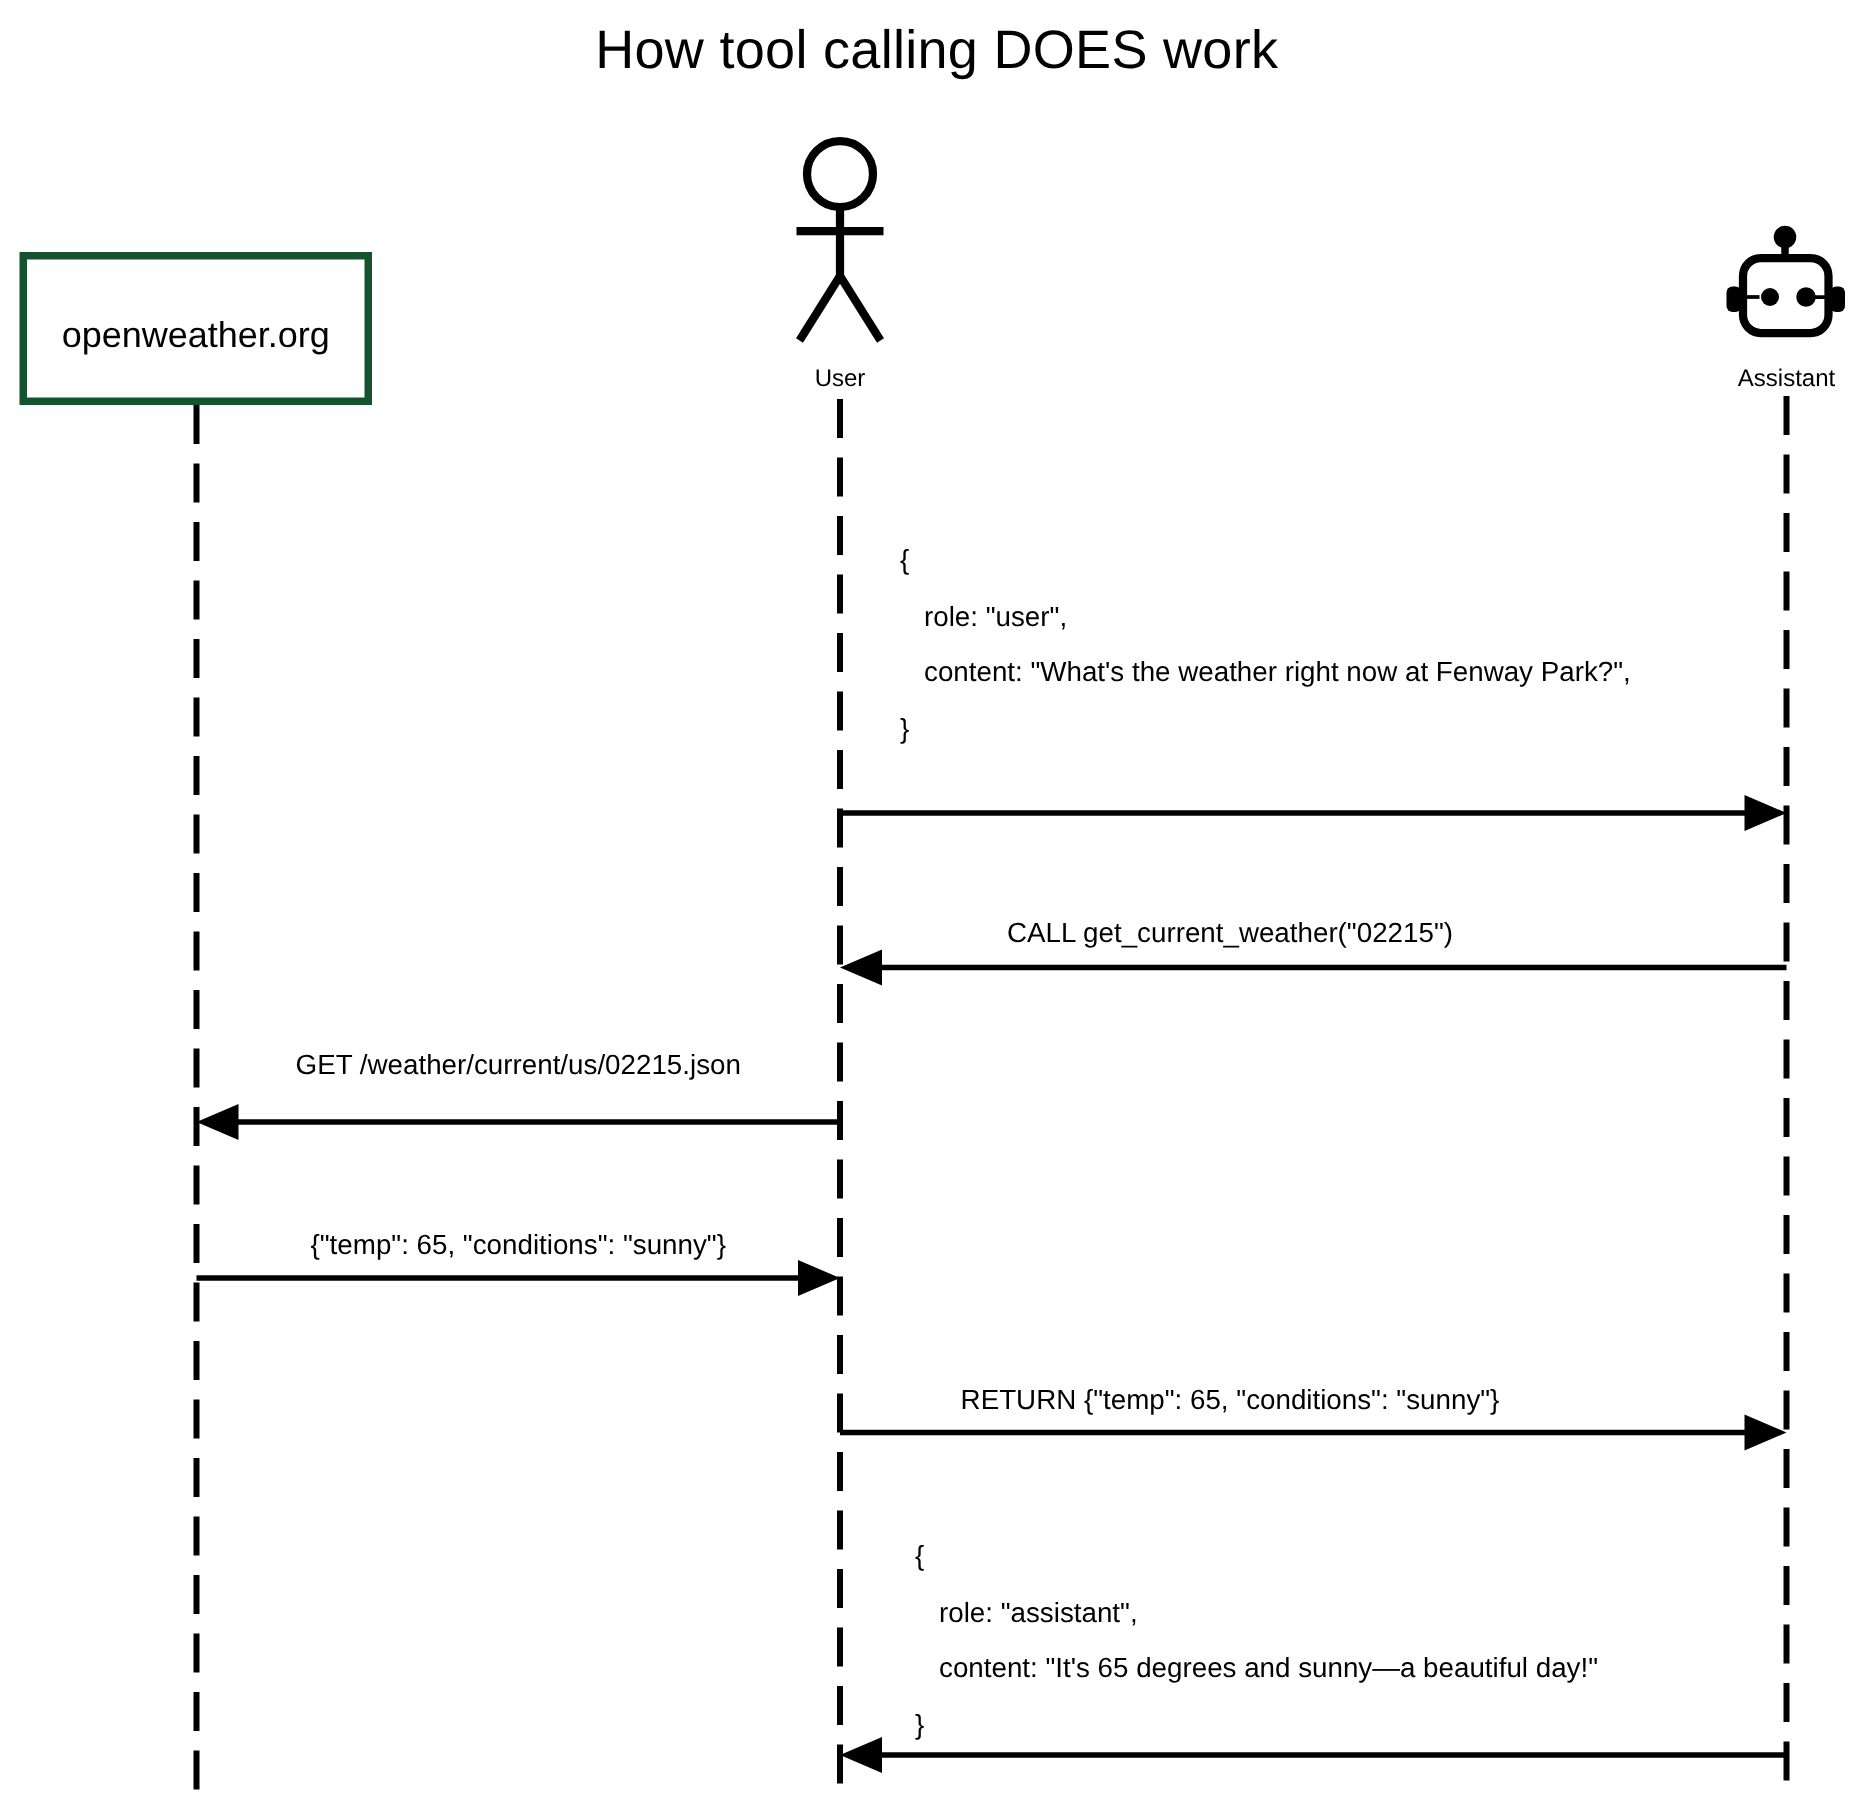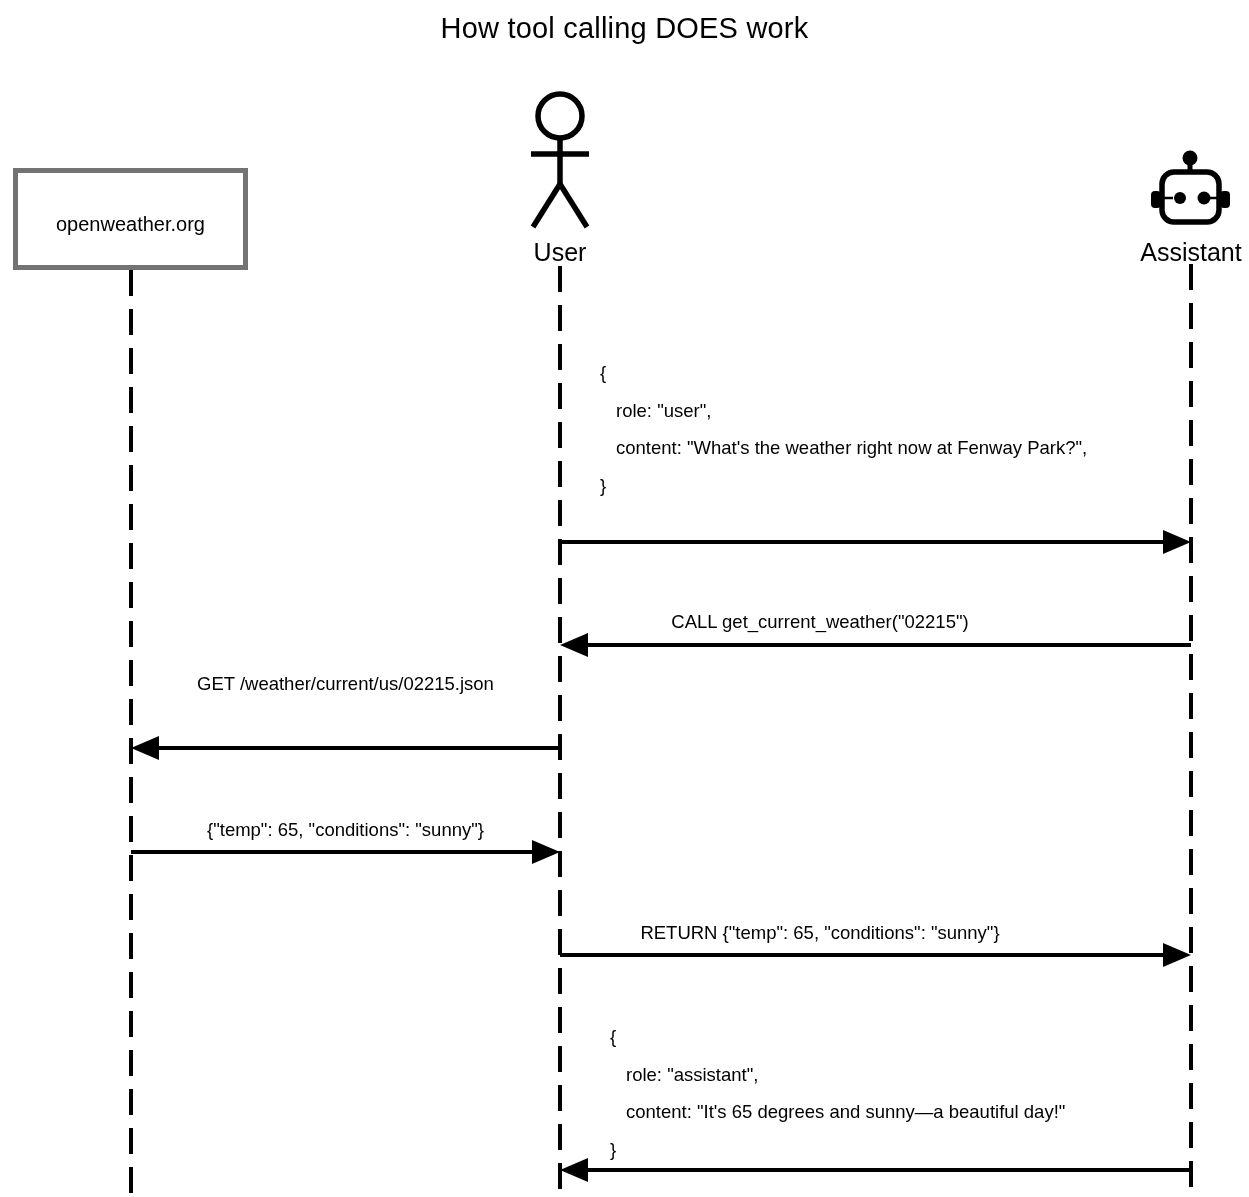--- a/index.html
+++ b/index.html
@@ -10,39 +10,39 @@
     background: #ffffff;
     color: #000000;
     font-family: "Liberation Sans", sans-serif;
     overflow: hidden;
   }
   .title {
     position: absolute;
     left: 0; top: 12px;
     width: 1249px;
     text-align: center;
-    font-size: 29px;
+    font-size: 36px;
     letter-spacing: 0.2px;
   }
   .ow-box {
     position: absolute;
     left: 13px; top: 168px;
     width: 235px; height: 102px;
-    border: 5px solid #737373;
+    border: 5px solid #14532d;
     background: #ffffff;
     box-sizing: border-box;
     display: flex;
     align-items: center;
     justify-content: center;
     padding-top: 10px;
-    font-size: 20px;
+    font-size: 24px;
   }
   .plabel {
     position: absolute;
-    font-size: 25px;
+    font-size: 16px;
     text-align: center;
     line-height: 23px;
   }
   .overlay {
     position: absolute;
     left: 0; top: 0;
   }
   .lifeline { stroke: #000000; stroke-width: 4; stroke-dasharray: 26 13; fill: none; }
   .figure line, .figure circle { stroke: #000000; stroke-width: 5.5; fill: none; }
   .robot-stroke { stroke: #000000; fill: #ffffff; }
@@ -137,21 +137,21 @@
 
   <div class="json-block" style="left:600px; top:354px;">
     <div>{</div>
     <div class="indent">role: "user",</div>
     <div class="indent">content: "What's the weather right now at Fenway Park?",</div>
     <div>}</div>
   </div>
 
   <div class="msg" style="left:560px; top:610px; width:520px;">CALL get_current_weather("02215")</div>
 
-  <div class="msg" style="left:131px; top:672px; width:429px;text-align:center;">GET /weather/current/us/02215.json</div>
+  <div class="msg" style="left:131px; top:698px; width:429px;text-align:center;">GET /weather/current/us/02215.json</div>
 
   <div class="msg" style="left:131px; top:818px; width:429px;">{"temp": 65, "conditions": "sunny"}</div>
 
   <div class="msg" style="left:560px; top:921px; width:520px;">RETURN {"temp": 65, "conditions": "sunny"}</div>
 
   <div class="json-block" style="left:610px; top:1018px;">
     <div>{</div>
     <div class="indent">role: "assistant",</div>
     <div class="indent">content: "It's 65 degrees and sunny—a beautiful day!"</div>
     <div>}</div>

